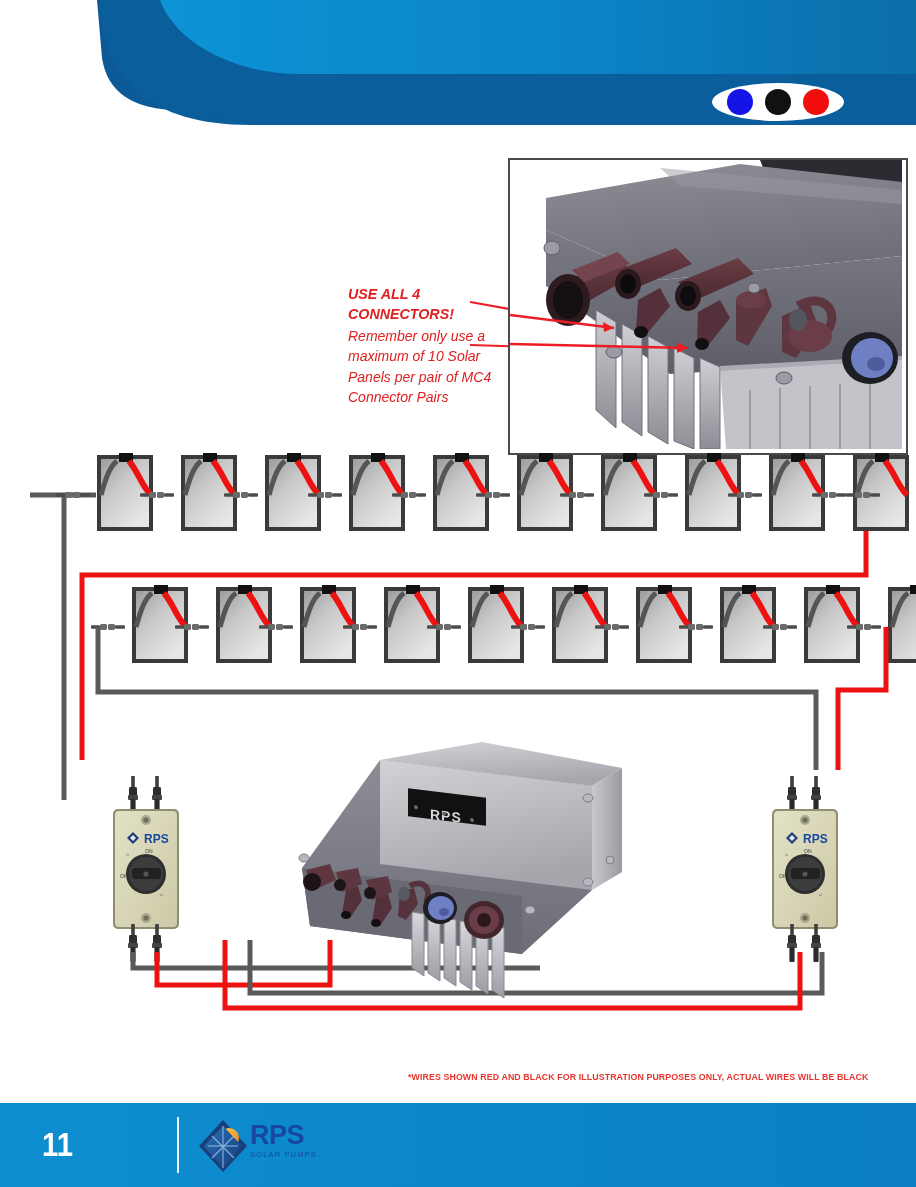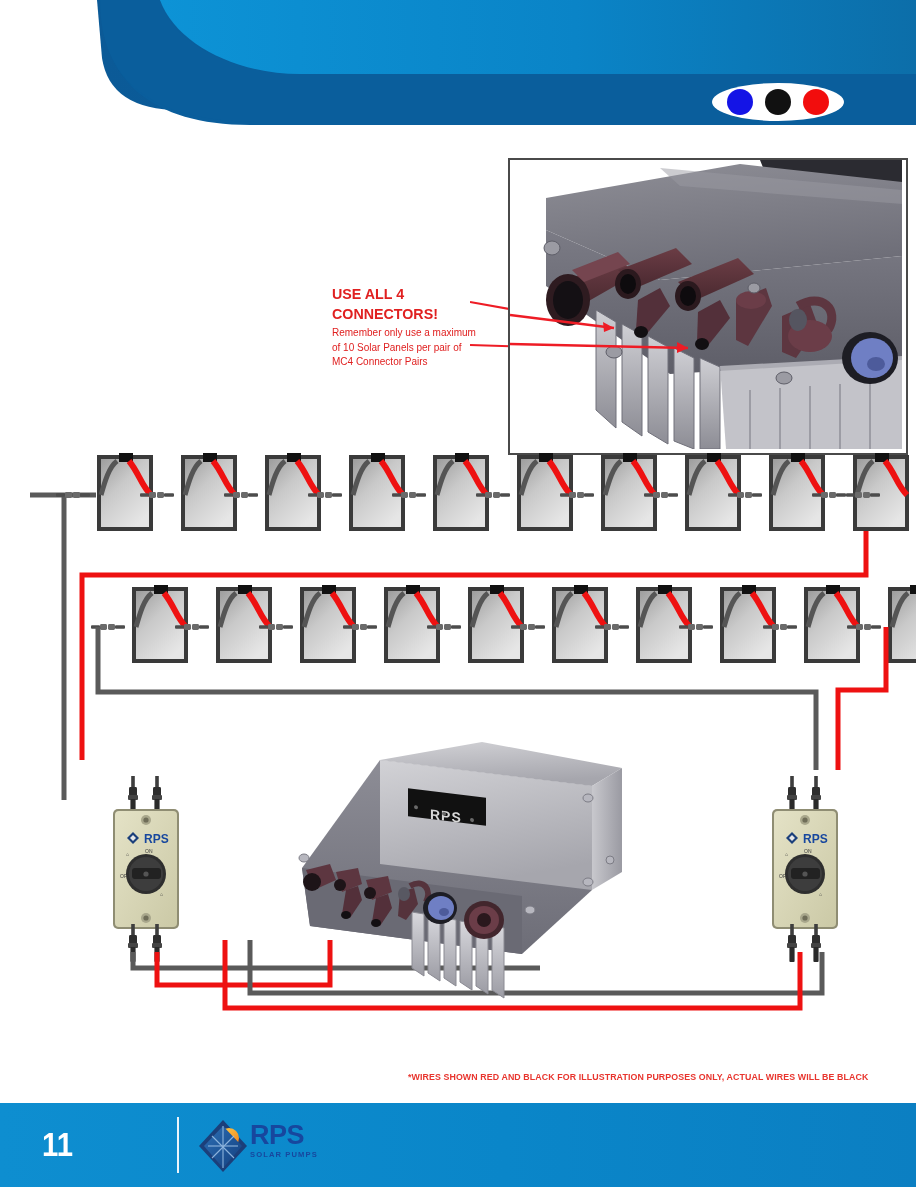--- a/index.html
+++ b/index.html
@@ -18,24 +18,24 @@
 
   
   .title{position:absolute;left:66px;top:172px;width:290px;}
   .t-line{font-weight:bold;letter-spacing:.5px;line-height:1.02;
           font-stretch:condensed;transform:scaleX(.88);transform-origin:left center;}
   .t1{font-size:45px;color:#a51016;margin-bottom:7px;}
   .t2{font-size:45px;color:#1277bf;margin-bottom:7px;}
   .t3{font-size:45px;color:#1277bf;}
 
   
-  .callout{position:absolute;left:332px;top:284px;width:150px;}
+  .callout{position:absolute;left:348px;top:284px;width:150px;font-style:italic;}
   .co-head{font-size:15.5px;font-weight:bold;color:#e02020;line-height:1.32;
            transform:scaleX(.92);transform-origin:left center;}
-  .co-body{margin-top:1px;font-size:10px;color:#e02020;line-height:1.46;}
+  .co-body{margin-top:1px;font-size:14px;color:#e02020;line-height:1.46;}
 
   
   .photo{position:absolute;left:508px;top:158px;width:396px;height:293px;
          border:2px solid #4a4a4a;background:#fff;overflow:hidden;}
 
   
   .diagram{position:absolute;left:0;top:440px;width:916px;height:620px;}
 
   
   .footnote{position:absolute;left:408px;top:1072px;font-size:9.2px;
@@ -45,21 +45,21 @@
   
   .footer{position:absolute;left:0;top:1103px;width:916px;height:84px;
           background:linear-gradient(90deg,#0e8ed0 0%,#0a86c9 55%,#0b7fc2 100%);}
   .pgnum{position:absolute;left:42px;top:22px;font-size:34px;font-weight:bold;
          color:#fff;transform:scaleX(.86);transform-origin:left center;}
   .fdiv{position:absolute;left:177px;top:14px;width:2px;height:56px;background:#eaf4fb;}
   .flogo{position:absolute;left:196px;top:15px;width:130px;height:56px;}
   .flogo .wordmark{position:absolute;left:54px;top:4px;}
   .rps-txt{font-size:27px;font-weight:bold;color:#17479e;letter-spacing:-.5px;
            line-height:1;}
-  .sub-txt{font-size:7.6px;font-weight:bold;color:#17479e;letter-spacing:1.1px;
+  .sub-txt{font-size:7.6px;font-weight:normal;color:#17479e;letter-spacing:1.1px;
            margin-top:1px;}
 </style>
 </head>
 <body>
 
 <div class="page">
 
   <div class="hdr">
     <svg width="916" height="140" viewBox="0 0 916 140">
       <defs>

